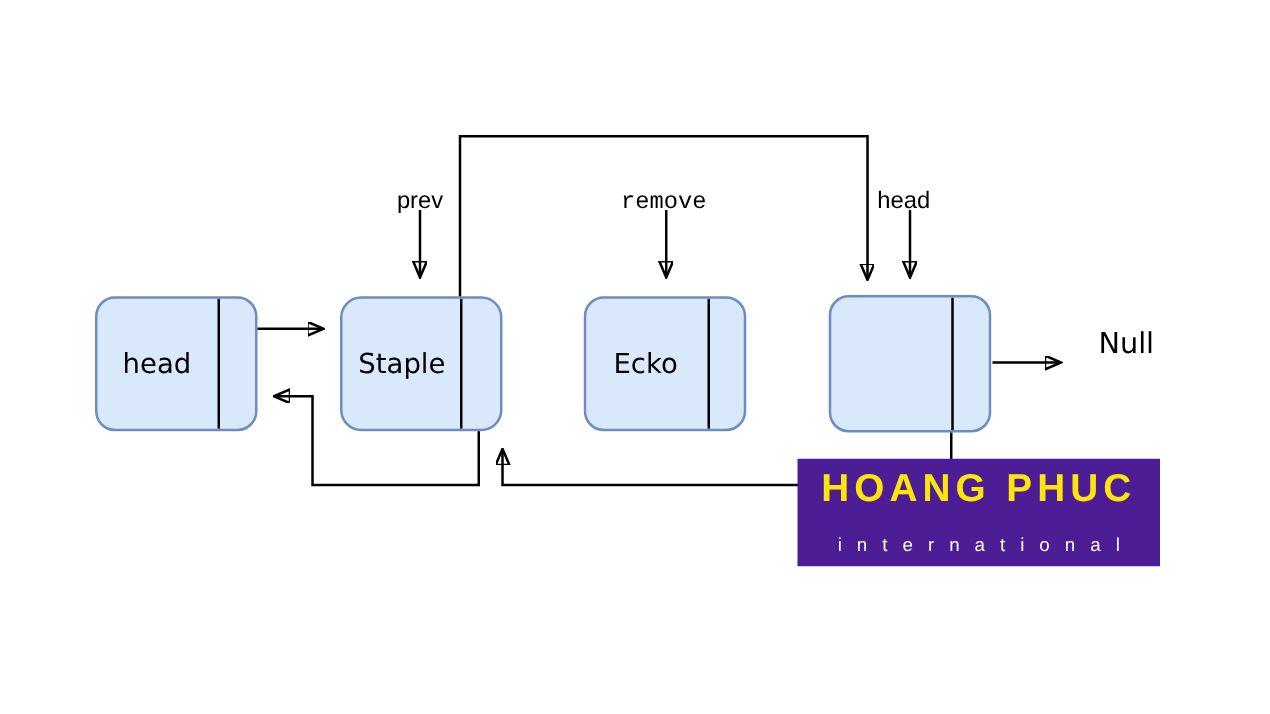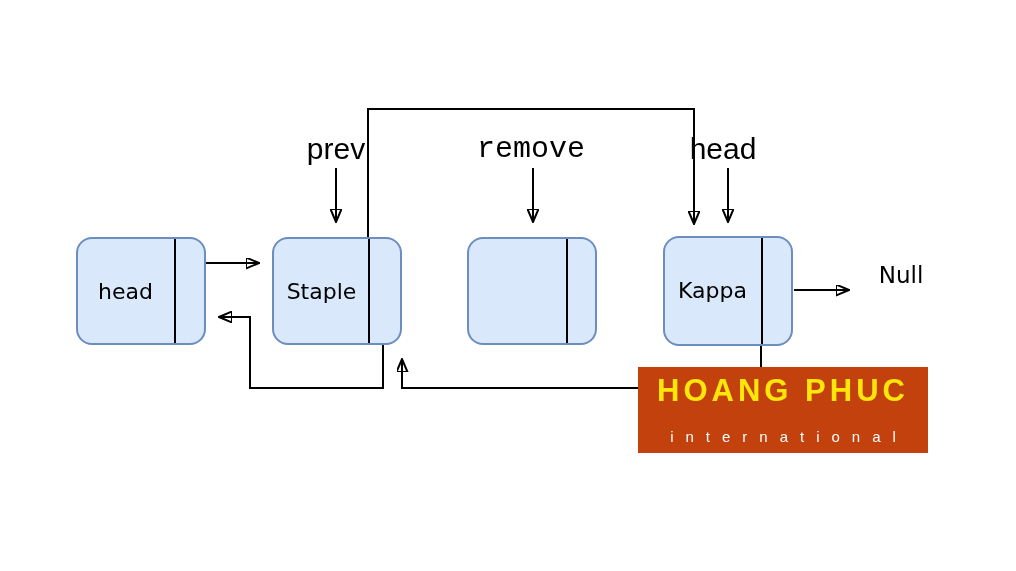--- a/index.html
+++ b/index.html
@@ -48,41 +48,42 @@
     display: flex;
     align-items: center;
     justify-content: center;
     font-size: 22px;
     color: #000000;
   }
   .ptr-label {
     position: absolute;
     transform: translate(-50%, -50%);
     font-family: "Liberation Sans", sans-serif;
-    font-size: 30px;
+    font-size: 19px;
     color: #000000;
     white-space: nowrap;
     z-index: 3;
+    margin-top: 12px;
   }
   #null-label {
     position: absolute;
     transform: translate(-50%, -50%);
     font-family: "DejaVu Sans", sans-serif;
     font-size: 23px;
     color: #000000;
     white-space: nowrap;
     z-index: 3;
   }
   #logo {
     position: absolute;
     left: 638px;
     top: 367px;
     width: 290px;
     height: 86px;
-    background: #c2410c;
+    background: #4c1d95;
     z-index: 5;
     display: flex;
     flex-direction: column;
     align-items: center;
     justify-content: center;
     text-align: center;
   }
   #logo .logo-title {
     font-family: "Liberation Sans", sans-serif;
     font-weight: bold;
@@ -129,31 +130,31 @@
     <path d="M533,168 V221" marker-end="url(#ah)"></path>
 
     <path d="M728,168 V221" marker-end="url(#ah)"></path>
   </svg>
 
   <div class="node" style="left:76px; top:237px;">
     <div class="node-label">head</div>
     <div class="divider" style="left:96px;"></div>
   </div>
 
-  <div class="node" style="left:272px; top:237px;">
+  <div class="node" style="left:272px; top:237px;border-radius:17px;">
     <div class="node-label">Staple</div>
     <div class="divider" style="left:94px;"></div>
   </div>
 
   <div class="node" style="left:467px; top:237px;">
+    <div class="node-label">Ecko</div>
     <div class="divider" style="left:97px;"></div>
   </div>
 
   <div class="node" style="left:663px; top:236px; height:110px;">
-    <div class="node-label">Kappa</div>
     <div class="divider" style="left:96px;"></div>
   </div>
 
   <div class="ptr-label" style="left:336px; top:149px;">prev</div>
   <div class="ptr-label" style="left:531px; top:149px;font-family:Liberation Mono, monospace;">remove</div>
   <div class="ptr-label" style="left:723px; top:149px;">head</div>
 
   <div id="null-label" style="left:901px; top:275px;">Null</div>
 
   <div id="logo">

